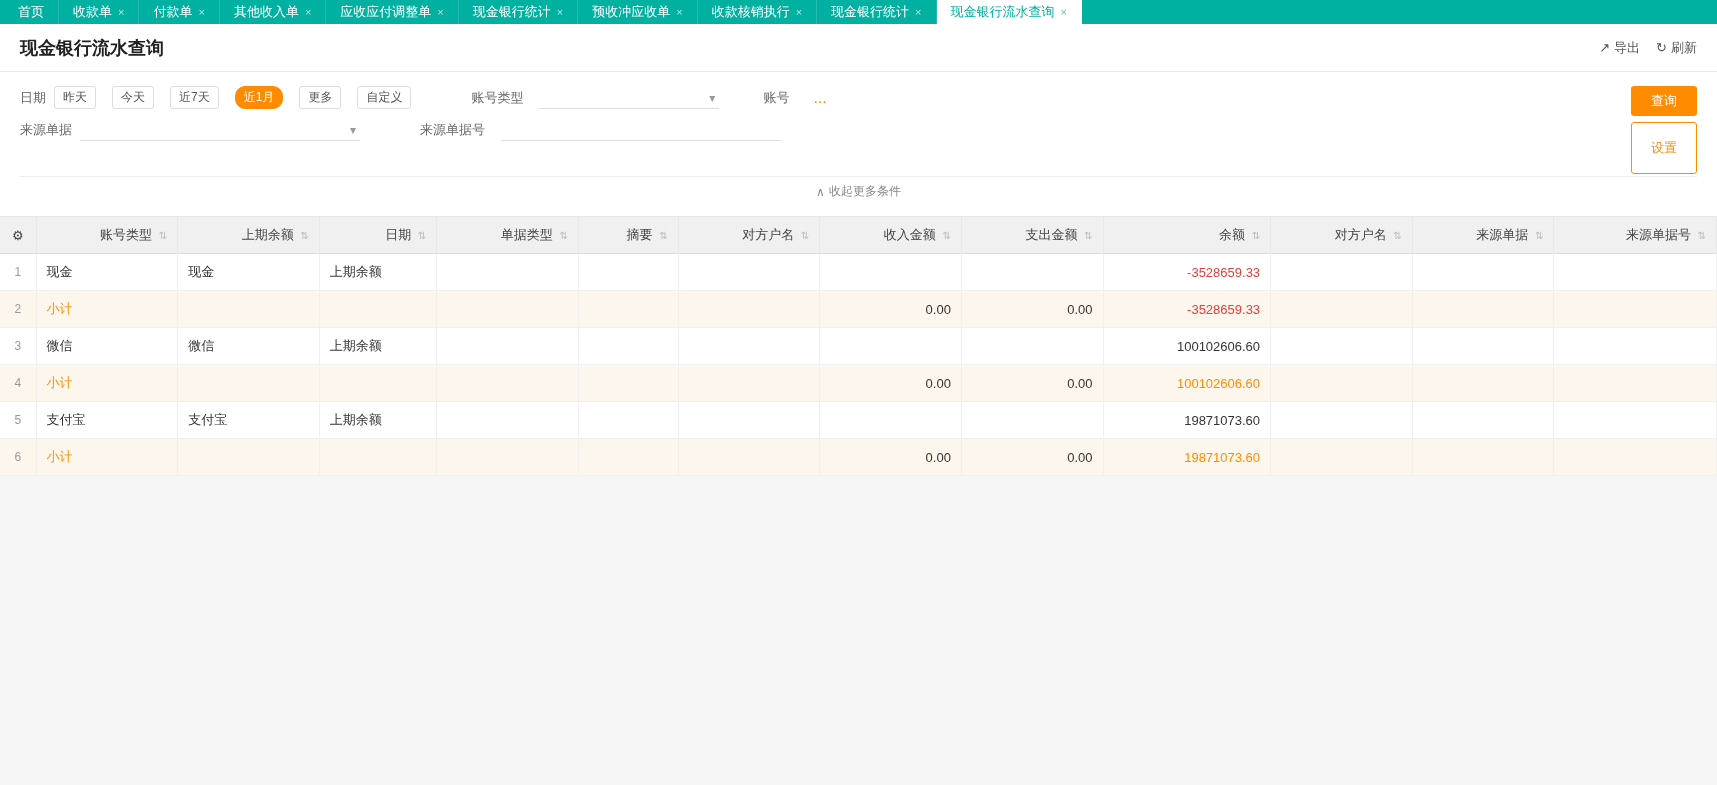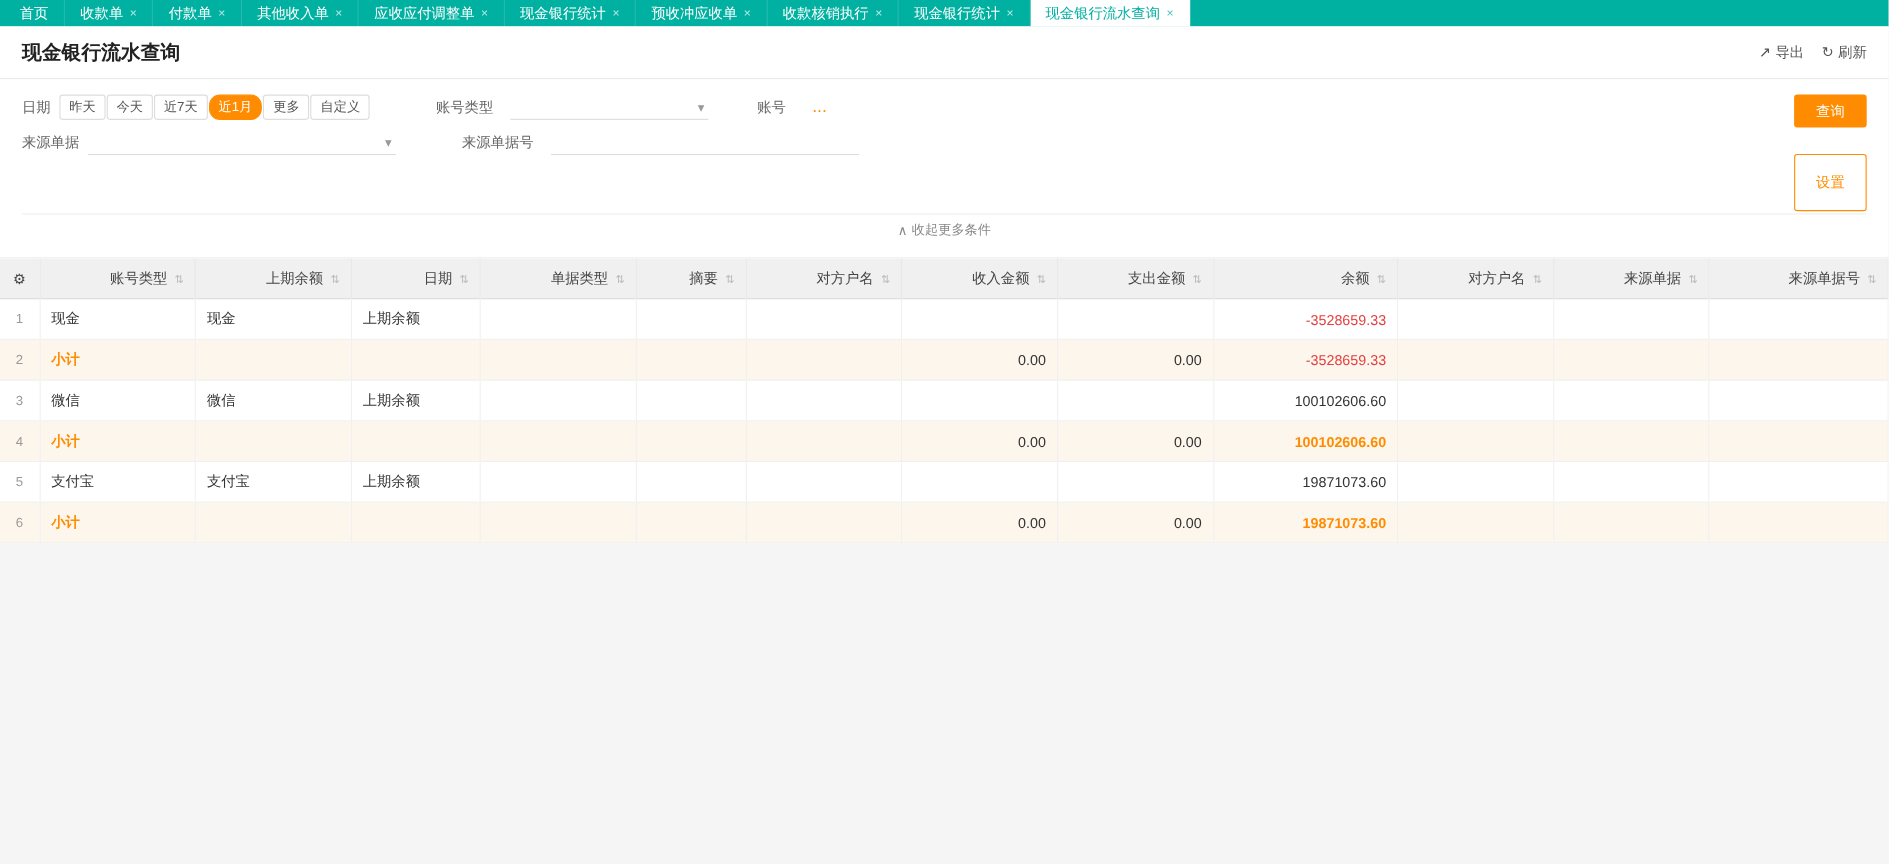--- a/index.html
+++ b/index.html
@@ -88,21 +88,21 @@
       gap: 0;
     }
     .filter-label {
       color: #666;
       white-space: nowrap;
       margin-right: 8px;
       font-size: 13px;
     }
     .filter-date-btns {
       display: flex;
-      gap: 1px;
+      gap: 16px;
       align-items: flex-start;
     }
     .date-btn {
       padding: 2px 8px;
       border: 1px solid #ddd;
       border-radius: 3px;
       cursor: pointer;
       font-size: 12px;
       color: #555;
       background: #fff;
@@ -187,21 +187,21 @@
       color: #ff8c00;
       border: 1px solid #ff8c00;
       padding: 16px 16px;
       border-radius: 3px;
       cursor: pointer;
       font-size: 13px;
     }
     .action-btns {
       display: flex;
       flex-direction: column;
-      gap: 24px;
+      gap: 6px;
       margin-left: auto;
       padding-left: 30px;
     }
 
     .collapse-row {
       text-align: center;
       padding: 6px 0;
       border-top: 1px solid #eee;
       margin-top: 2px;
     }
@@ -254,21 +254,21 @@
     }
     tbody td {
       padding: 9px 10px;
       color: #333;
       border-right: 1px solid #f0f0f0;
       white-space: nowrap;
     }
     .td-number { text-align: right; }
     .td-center { text-align: center; }
     .negative { color: #e53e3e; }
-    .orange { color: #ff8c00; font-weight: bold; }
+    .orange { color: #ff8c00; }
 
     .row-num {
       color: #999;
       font-size: 12px;
     }
   </style>
 </head>
 <body>
 
 <nav class="top-nav">

